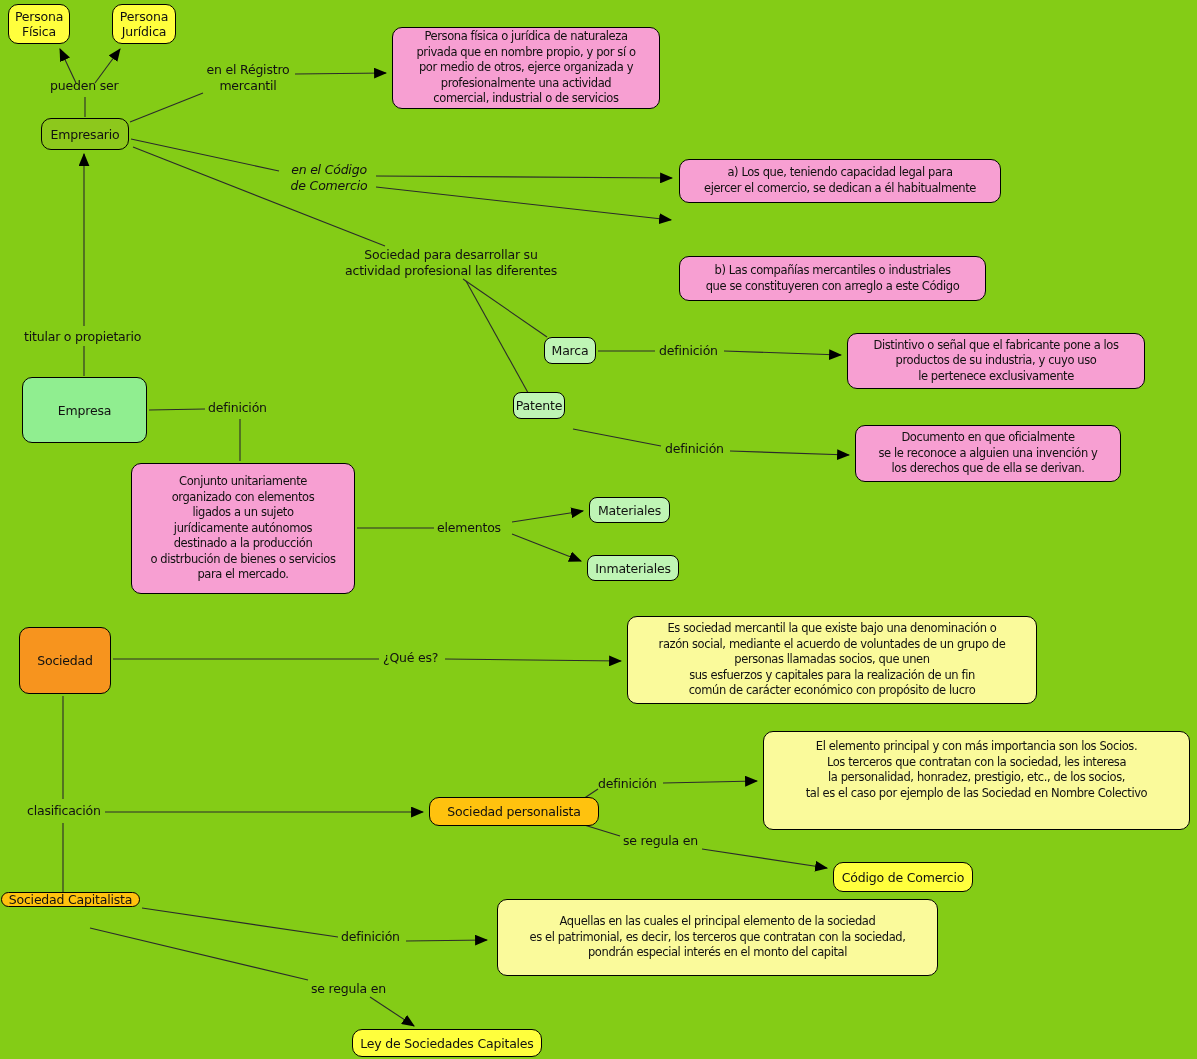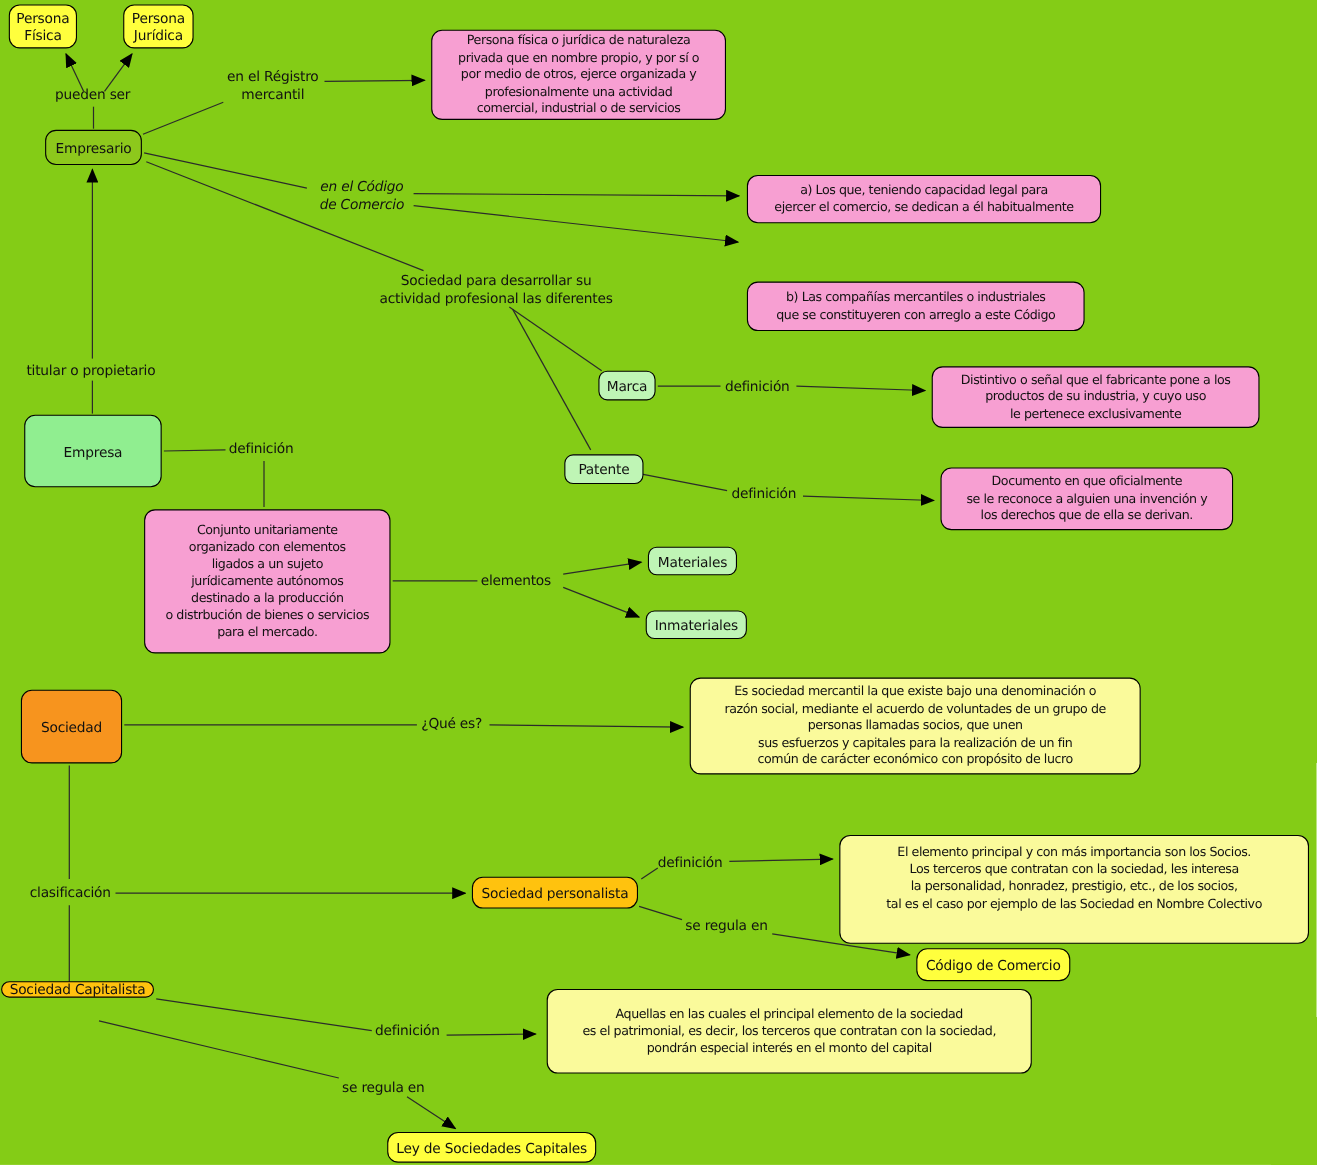--- a/index.html
+++ b/index.html
@@ -89,21 +89,21 @@
   <div class="node def c-pink" style="left:679px;top:159px;width:322px;height:44px;">a) Los que, teniendo capacidad legal para
 ejercer el comercio, se dedican a él habitualmente</div>
   <div class="node def c-pink" style="left:392px;top:27px;width:268px;height:82px;">Persona física o jurídica de naturaleza
 privada que en nombre propio, y por sí o
 por medio de otros, ejerce organizada y
 profesionalmente una actividad
 comercial, industrial o de servicios</div>
   <div class="node def c-pink" style="left:679px;top:220px;width:307px;height:45px;margin-top:36px;">b) Las compañías mercantiles o industriales
 que se constituyeren con arreglo a este Código</div>
   <div class="node concept c-pale" style="left:544px;top:337px;width:52px;height:27px;border-radius:8px;">Marca</div>
-  <div class="node concept c-pale" style="left:513px;top:413px;width:72px;height:27px;border-radius:8px;text-align:center;">Patente</div>
+  <div class="node concept c-pale" style="left:513px;top:392px;width:52px;height:27px;border-radius:8px;text-align:center;">Patente</div>
   <div class="node def c-pink" style="left:847px;top:333px;width:298px;height:56px;">Distintivo o señal que el fabricante pone a los
 productos de su industria, y cuyo uso
 le pertenece exclusivamente</div>
   <div class="node def c-pink" style="left:855px;top:425px;width:266px;height:57px;">Documento en que oficialmente
 se le reconoce a alguien una invención y
 los derechos que de ella se derivan.</div>
   <div class="node concept c-green" style="left:22px;top:377px;width:125px;height:66px;">Empresa</div>
   <div class="node def c-pink" style="left:131px;top:463px;width:224px;height:131px;">Conjunto unitariamente
 organizado con elementos
 ligados a un sujeto
@@ -112,22 +112,22 @@
 o distrbución de bienes o servicios
 para el mercado.</div>
   <div class="node concept c-pale" style="left:589px;top:497px;width:81px;height:26px;border-radius:8px;">Materiales</div>
   <div class="node concept c-pale" style="left:587px;top:555px;width:92px;height:26px;border-radius:8px;">Inmateriales</div>
   <div class="node concept c-orange" style="left:19px;top:627px;width:92px;height:67px;">Sociedad</div>
   <div class="node def c-lemon" style="left:627px;top:616px;width:410px;height:88px;">Es sociedad mercantil la que existe bajo una denominación o
 razón social, mediante el acuerdo de voluntades de un grupo de
 personas llamadas socios, que unen
 sus esfuerzos y capitales para la realización de un fin
 común de carácter económico con propósito de lucro</div>
-  <div class="node concept c-amber" style="left:429px;top:797px;width:151px;height:29px;">Sociedad personalista</div>
-  <div class="node def c-lemon top" style="left:763px;top:731px;width:427px;height:99px;margin-top:28px;">El elemento principal y con más importancia son los Socios.
+  <div class="node concept c-amber" style="left:429px;top:797px;width:170px;height:29px;">Sociedad personalista</div>
+  <div class="node def c-lemon top" style="left:763px;top:731px;width:427px;height:99px;">El elemento principal y con más importancia son los Socios.
 Los terceros que contratan con la sociedad, les interesa
 la personalidad, honradez, prestigio, etc., de los socios,
 tal es el caso por ejemplo de las Sociedad en Nombre Colectivo</div>
   <div class="node concept c-yellow" style="left:833px;top:862px;width:140px;height:30px;">Código de Comercio</div>
   <div class="node concept c-amber" style="left:1px;top:892px;width:139px;height:15px;">Sociedad Capitalista</div>
   <div class="node def c-lemon" style="left:497px;top:899px;width:441px;height:77px;">Aquellas en las cuales el principal elemento de la sociedad
 es el patrimonial, es decir, los terceros que contratan con la sociedad,
 pondrán especial interés en el monto del capital</div>
   <div class="node concept c-yellow" style="left:352px;top:1029px;width:190px;height:28px;">Ley de Sociedades Capitales</div>
 

